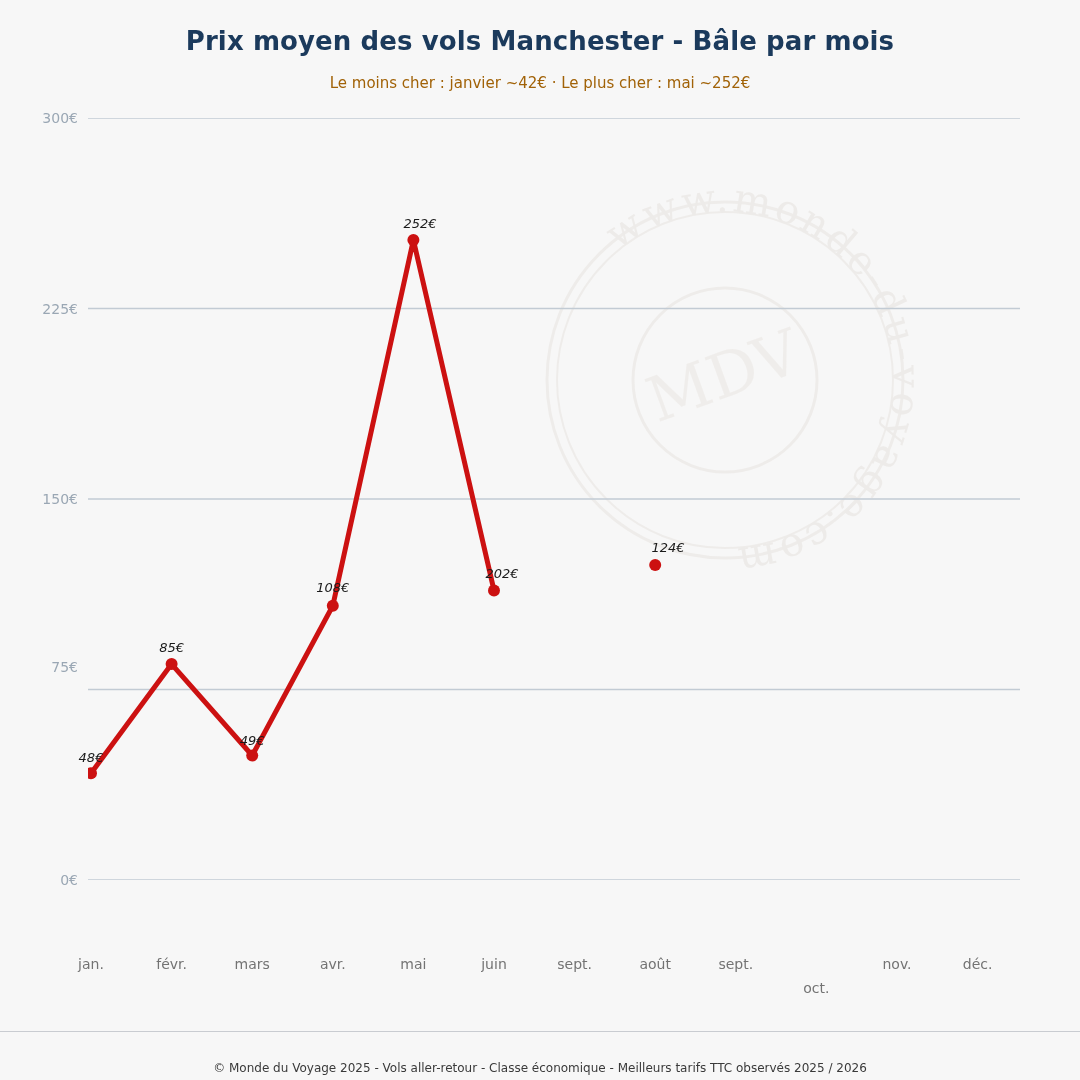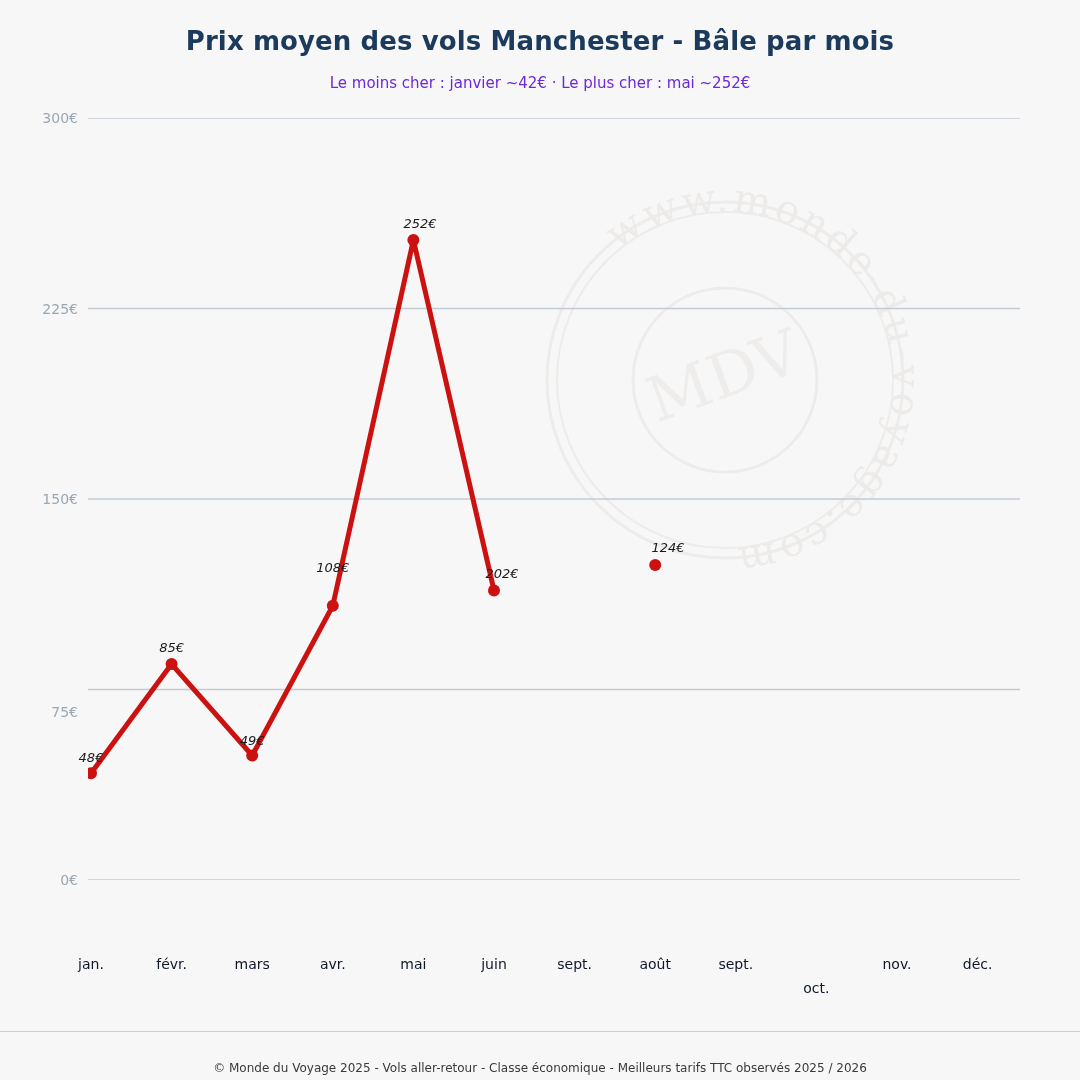--- a/index.html
+++ b/index.html
@@ -30,21 +30,21 @@
     color: #1b3a5c;
     letter-spacing: 0.1px;
   }
   .subtitle {
     position: absolute;
     top: 74px;
     left: 0;
     width: 1080px;
     text-align: center;
     font-size: 15px;
-    color: #6d28d9;
+    color: #a16207;
   }
   .plot {
     position: absolute;
     left: 88px;
     top: 118px;
     width: 932px;
     height: 762px;
   }
   .watermark {
     position: absolute;
@@ -67,21 +67,21 @@
     position: absolute;
     font-size: 14px;
     color: #9aa7b4;
     text-align: right;
     width: 70px;
     transform: translateY(-50%);
   }
   .xtick-lbl {
     position: absolute;
     font-size: 14px;
-    color: #0f172a;
+    color: #737373;
     text-align: center;
     transform: translateX(-50%);
     white-space: nowrap;
   }
   .pt-lbl {
     position: absolute;
     font-size: 13px;
     color: #1a1a1a;
     text-align: center;
     transform: translateX(-50%);
@@ -142,42 +142,42 @@
     <circle cx="83.6" cy="546.1" r="6" fill="#cc1111"></circle>
     <circle cx="164.2" cy="637.5" r="6" fill="#cc1111"></circle>
     <circle cx="244.8" cy="487.7" r="6" fill="#cc1111"></circle>
     <circle cx="325.4" cy="122.0" r="6" fill="#cc1111"></circle>
     <circle cx="406" cy="472.4" r="6" fill="#cc1111"></circle>
     <circle cx="567.2" cy="447.0" r="6" fill="#cc1111"></circle>
   </svg>
 
   <div class="ylabel-wrap">
     <div class="ytick-lbl" style="left:8px; top:880px;">0€</div>
-    <div class="ytick-lbl" style="left:8px; top:712px;">75€</div>
+    <div class="ytick-lbl" style="left:8px; top:667px;">75€</div>
     <div class="ytick-lbl" style="left:8px; top:499px;">150€</div>
     <div class="ytick-lbl" style="left:8px; top:308.5px;">225€</div>
     <div class="ytick-lbl" style="left:8px; top:118px;">300€</div>
 
     <div class="xtick-lbl" style="left:91px;  top:956px;">jan.</div>
     <div class="xtick-lbl" style="left:171.6px; top:956px;">févr.</div>
     <div class="xtick-lbl" style="left:252.2px; top:956px;">mars</div>
     <div class="xtick-lbl" style="left:332.8px; top:956px;">avr.</div>
     <div class="xtick-lbl" style="left:413.4px; top:956px;">mai</div>
     <div class="xtick-lbl" style="left:494px;  top:956px;">juin</div>
     <div class="xtick-lbl" style="left:574.6px; top:956px;">sept.</div>
     <div class="xtick-lbl" style="left:655.2px; top:956px;">août</div>
     <div class="xtick-lbl" style="left:735.8px; top:956px;">sept.</div>
     <div class="xtick-lbl" style="left:816.4px; top:980px;">oct.</div>
     <div class="xtick-lbl" style="left:897px;  top:956px;">nov.</div>
     <div class="xtick-lbl" style="left:977.6px; top:956px;">déc.</div>
 
     <div class="pt-lbl" style="left:91px;  top:750px;">48€</div>
     <div class="pt-lbl" style="left:171.6px; top:640px;">85€</div>
     <div class="pt-lbl" style="left:252.2px; top:733px;">49€</div>
-    <div class="pt-lbl" style="left:332.8px; top:560px;">108€</div>
+    <div class="pt-lbl" style="left:332.8px; top:580px;">108€</div>
     <div class="pt-lbl" style="left:420px;  top:216px;">252€</div>
     <div class="pt-lbl" style="left:502px;  top:566px;">202€</div>
     <div class="pt-lbl" style="left:668px;  top:540px;">124€</div>
   </div>
 
   <div class="footer-rule"></div>
   <div class="footer">© Monde du Voyage 2025 - Vols aller-retour - Classe économique - Meilleurs tarifs TTC observés 2025 / 2026</div>
 </div>
 
 </body></html>

